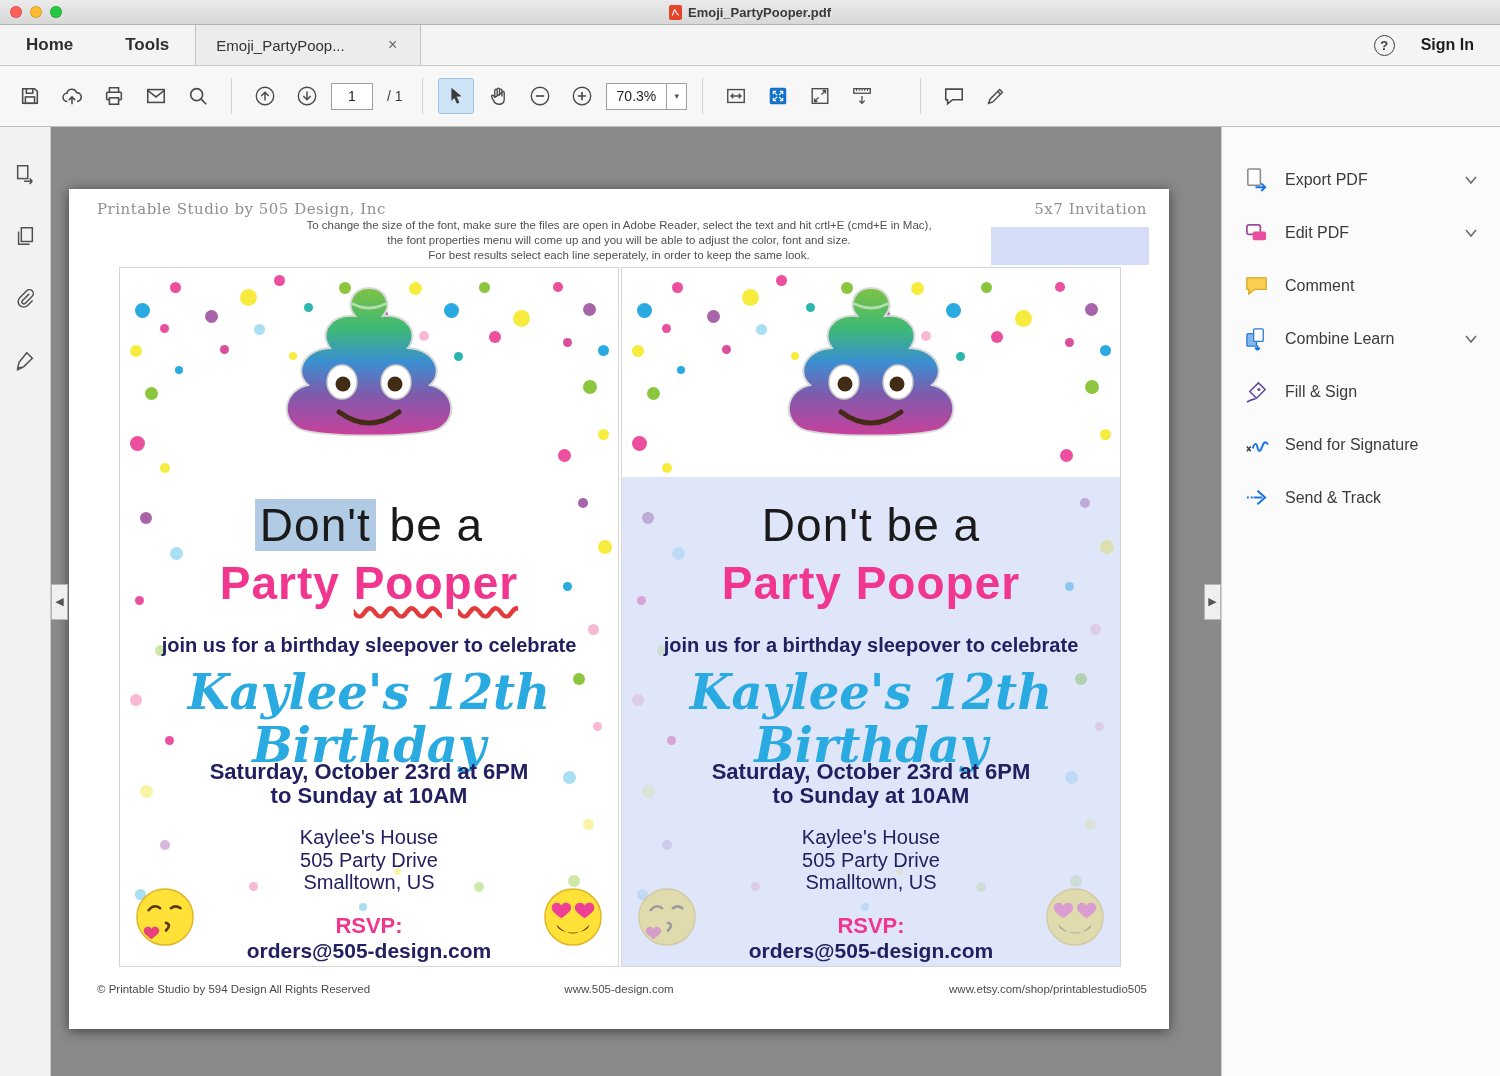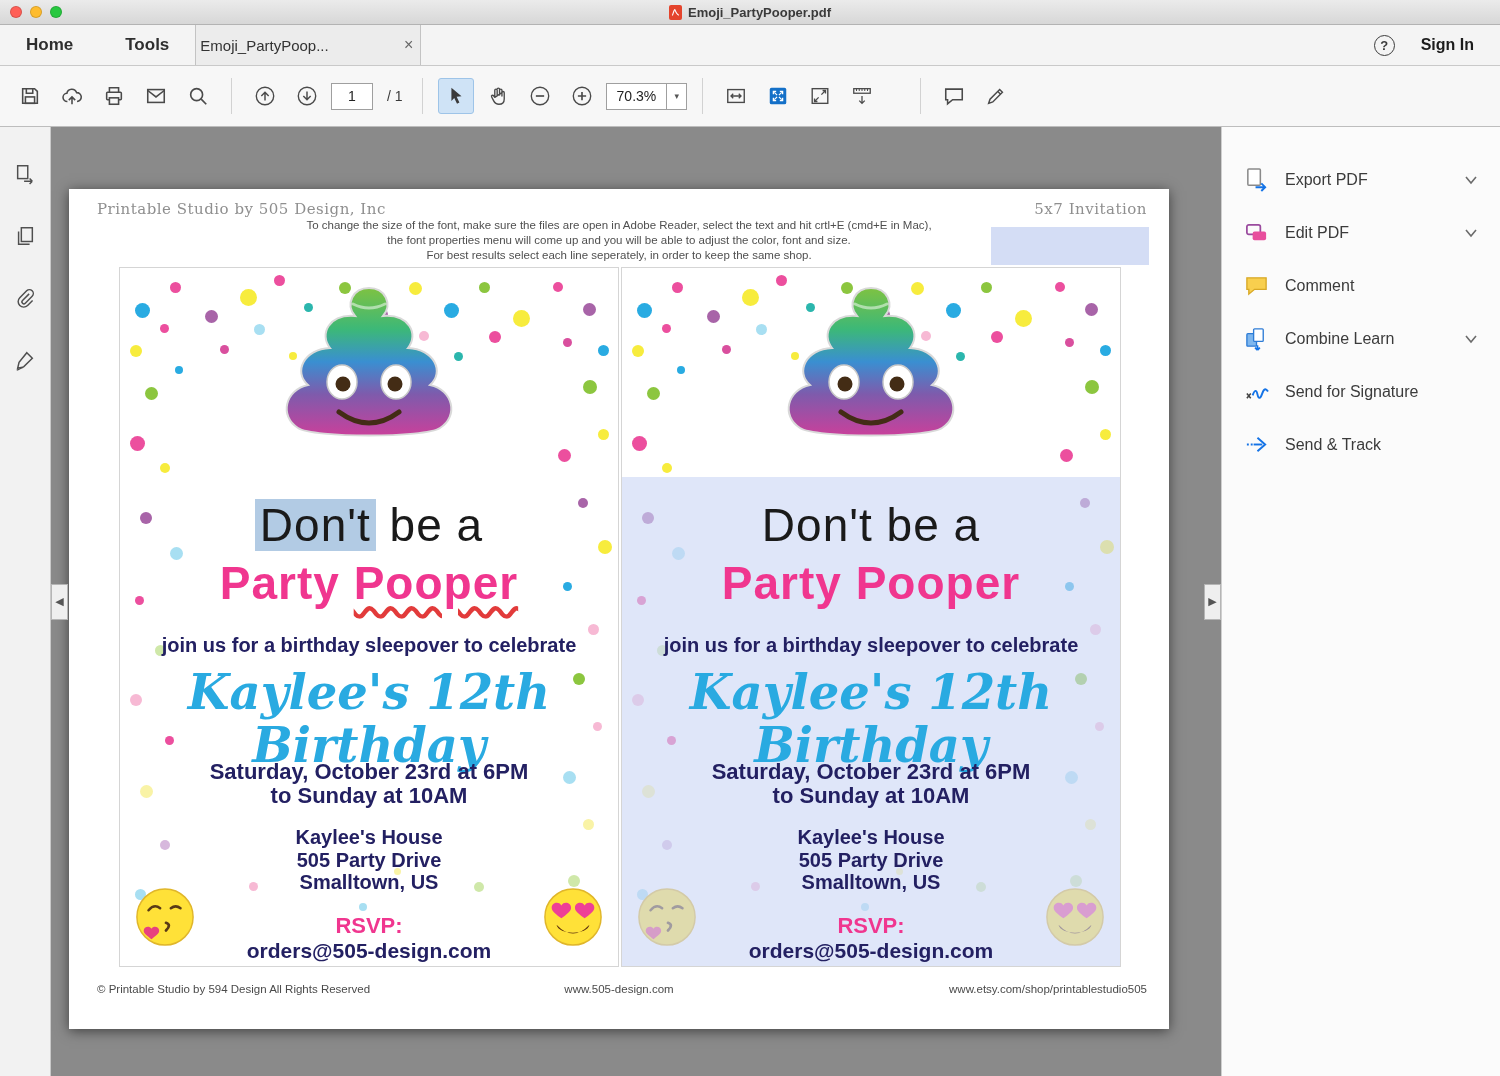--- a/index.html
+++ b/index.html
@@ -9,21 +9,21 @@
   
   .titlebar{height:25px;background:linear-gradient(#ebebeb,#d7d7d7);border-bottom:1px solid #b3b3b3;position:relative;display:flex;align-items:center}
   .traffic{display:flex;gap:8px;margin-left:10px;z-index:2}
   .light{width:12px;height:12px;border-radius:50%;border:1px solid rgba(0,0,0,.15)}
   .light.red{background:#ff5f57}.light.yellow{background:#febc2e}.light.green{background:#28c840}
   .title-center{position:absolute;left:0;right:0;top:0;bottom:0;display:flex;justify-content:center;align-items:center;gap:6px;font-size:13px;font-weight:bold;color:#3a3a3a}
 
   
   .tabbar{height:41px;background:#f4f4f4;display:flex;align-items:stretch;border-bottom:1px solid #c9c9c9}
   .apptab{padding:0 26px;display:flex;align-items:center;font-size:17px;font-weight:bold;color:#2e2e2e;cursor:default}
-  .doctab{width:226px;border-left:1px solid #c3c3c3;border-right:1px solid #c3c3c3;background:#ececec;display:flex;align-items:center;justify-content:space-between;padding:0 4px;font-size:15px;color:#333}
+  .doctab{width:226px;border-left:1px solid #c3c3c3;border-right:1px solid #c3c3c3;background:#ececec;display:flex;align-items:center;justify-content:space-between;padding:0 20px;font-size:15px;color:#333}
   .tabclose{color:#666;font-size:16px;padding:0 3px}
   .tab-right{margin-left:auto;display:flex;align-items:center;gap:26px;padding-right:26px}
   .help-circle{width:21px;height:21px;border:1.6px solid #3c3c3c;border-radius:50%;display:flex;align-items:center;justify-content:center;font-size:13px;font-weight:bold;color:#3c3c3c}
   .signin{font-size:16px;color:#1c1c1c;font-weight:600}
 
   
   .toolbar{height:61px;background:#f7f7f7;border-bottom:1px solid #bdbdbd;display:flex;align-items:center;padding:0 12px;gap:6px}
   .tbtn{width:36px;height:36px;display:flex;align-items:center;justify-content:center;border-radius:3px;flex:none}
   .tbtn svg{width:22px;height:22px}
   .tbtn.active{background:#cfe3f6;border:1px solid #9ec4e8}
@@ -61,21 +61,21 @@
   .poop svg{width:100%;height:100%}
   .line{position:absolute;left:0;right:0;text-align:center;z-index:3;line-height:1.1}
   .t1{top:232px;font-size:46px;font-weight:normal;color:#1a1a1a;letter-spacing:1px}
   .t2{top:290px;font-size:46px;font-weight:bold;color:#f0368f;letter-spacing:1px}
   .hl{background:#b2cbe4;padding:0 5px}
   .squig{text-decoration-line:underline;text-decoration-style:wavy;text-decoration-color:#e23b3b;text-underline-offset:7px}
   .join{top:366px;font-size:20px;font-weight:bold;color:#232062}
   .bday{top:398px;font-size:48px;font-style:italic;font-weight:bold;font-family:"DejaVu Serif",serif;color:#29aae1}
   .date1{top:492px;font-size:22px;font-weight:bold;color:#232062}
   .date2{top:516px;font-size:22px;font-weight:bold;color:#232062}
-  .addr{font-size:20px;font-weight:bold;color:#232062}
+  .addr{font-size:20px;font-weight:normal;color:#232062}
   .a1{top:558px}.a2{top:581px}.a3{top:603px}
   .rsvp{top:646px;font-size:22px;font-weight:bold;color:#f0368f}
   .email{top:671px;font-size:21px;font-weight:bold;color:#232062}
   .emoji-b{position:absolute;width:62px;height:62px;bottom:18px;z-index:1}
   .emoji-b svg{width:100%;height:100%}
   .kiss{left:14px}.heart{right:14px}
   .sel-overlay{position:absolute;left:0;right:0;top:209px;bottom:0;background:rgba(203,214,245,.62);z-index:2}
 
   
   .rightpanel{width:279px;background:#fbfbfb;border-left:1px solid #cfcfcf;padding-top:26px;display:flex;flex-direction:column;flex:none}
@@ -264,21 +264,21 @@
   <div class="docarea">
     <div class="nav-arrow nav-left">◀</div>
     <div class="nav-arrow nav-right">▶</div>
 
     <div class="page">
       <div class="pg-header">Printable Studio by 505 Design, Inc</div>
       <div class="pg-header right">5x7 Invitation</div>
       <div class="instructions">
         <div>To change the size of the font, make sure the files are open in Adobe Reader, select the text and hit crtl+E (cmd+E in Mac),</div>
         <div>the font properties menu will come up and you will be able to adjust the color, font and size.</div>
-        <div>For best results select each line seperately, in order to keep the same shop.</div>
+        <div>For best results select each line seperately, in order to keep the same look.</div>
       </div>
       <div class="sel-rect"></div>
 
       <div class="card cleft">
         <div>
             <span class="dot" style="left: 3%; top: 5%; height: 15px; width: 15px; background: rgb(41, 171, 226);"></span>
             <span class="dot" style="left: 10%; top: 2%; height: 11px; width: 11px; background: rgb(236, 79, 158);"></span>
             <span class="dot" style="left: 17%; top: 6%; height: 13px; width: 13px; background: rgb(168, 100, 168);"></span>
             <span class="dot" style="left: 24%; top: 3%; height: 17px; width: 17px; background: rgb(247, 236, 61);"></span>
             <span class="dot" style="left: 31%; top: 1%; height: 11px; width: 11px; background: rgb(236, 79, 158);"></span>
@@ -527,20 +527,28 @@
           <rect x="10" y="3" width="10" height="13" rx="1" fill="#fff" stroke="#2e7cd6" stroke-width="1.4"></rect>
           <path d="M14 25v-5m0 5l-2.5-2.5M14 25l2.5-2.5" fill="none" stroke="#1473e6" stroke-width="1.8"></path>
         </svg>
       <span>Combine Learn</span>
       <span class="chev"><svg viewBox="0 0 14 10">
             <polyline points="2,2 7,8 12,2" fill="none" stroke="#6b6b6b" stroke-width="1.6"></polyline>
           </svg></span>
     </div>
     <div class="tool-item">
       <svg viewBox="0 0 26 26">
+          <path d="M15 4l7 7-9 9-7-7z" fill="#fff" stroke="#5b4a9e" stroke-width="1.6"></path>
+          <circle cx="15.5" cy="11" r="1.6" fill="#5b4a9e"></circle>
+          <path d="M3 24c4-2 6-4 9-3" stroke="#5b4a9e" stroke-width="1.8" fill="none"></path>
+        </svg>
+      <span>Fill &amp; Sign</span>
+    </div>
+    <div class="tool-item">
+      <svg viewBox="0 0 26 26">
           <path d="M3 15l4 5m0-5l-4 5" stroke="#444" stroke-width="1.6"></path>
           <path d="M9 17c2-6 4-6 5-1s3 5 5-1 4-5 6-2" stroke="#1473e6" stroke-width="2" fill="none"></path>
         </svg>
       <span>Send for Signature</span>
     </div>
     <div class="tool-item">
       <svg viewBox="0 0 26 26">
           <path d="M3 13h6" stroke="#1473e6" stroke-width="2" stroke-dasharray="2 2"></path>
           <path d="M10 13h9" stroke="#1473e6" stroke-width="2"></path>
           <path d="M14 6l8 7-8 7" fill="none" stroke="#1473e6" stroke-width="2"></path>

